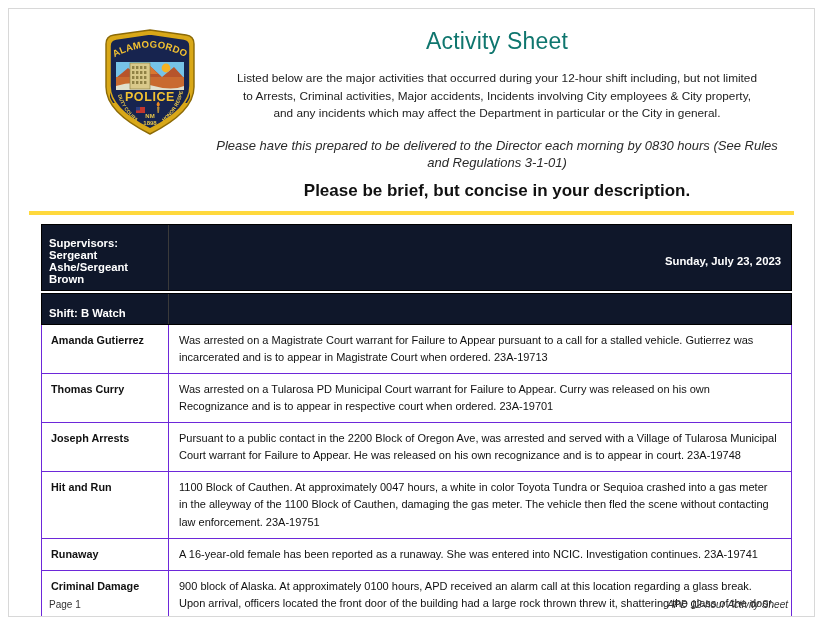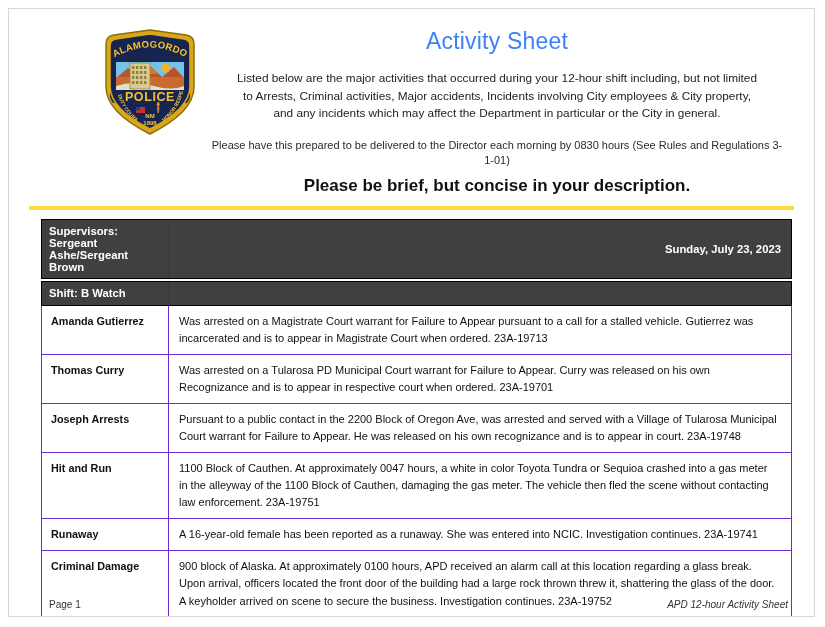--- a/index.html
+++ b/index.html
@@ -48,34 +48,35 @@
   }
   .header-text {
     flex: 1 1 auto;
     text-align: center;
     padding-left: 4px;
     padding-right: 8px;
   }
   .doc-title {
     font-size: 23px;
     font-weight: 400;
-    color: #3b82f6;
+    color: #0f766e;
     letter-spacing: 0.2px;
     margin: 6px 0 7px 0;
     line-height: 1.1;
   }
   .doc-sub {
     font-size: 11.8px;
     color: #222;
     line-height: 1.47;
     margin: 16px auto;
     max-width: 520px;
   }
   .doc-note {
-    font-size: 11px;
+    font-size: 13px;
+    font-style: italic;
     color: #2a2a2a;
     line-height: 1.3;
   }
   .doc-emph {
     font-size: 17px;
     font-weight: bold;
     color: #111;
     margin-top: 8px;
     line-height: 1.3;
   }
@@ -89,25 +90,25 @@
   .table-zone {
     padding: 9px 22px 0 32px;
     box-sizing: border-box;
   }
   .sheet {
     width: 100%;
     border-collapse: collapse;
     table-layout: fixed;
   }
   .hdr-bar td {
-    background: #404040;
+    background: #0f172a;
     color: #ffffff;
     font-size: 11.3px;
     font-weight: bold;
-    padding: 5px 7px 5px 7px;
+    padding: 12px 7px 5px 7px;
     border: 1px solid #000000;
     vertical-align: middle;
     height: 13px;
   }
   .hdr-bar td.mid {
     border-left: 1px solid #3a3a3a;
     border-right: none;
   }
   .hdr-bar td.right {
     text-align: right;

